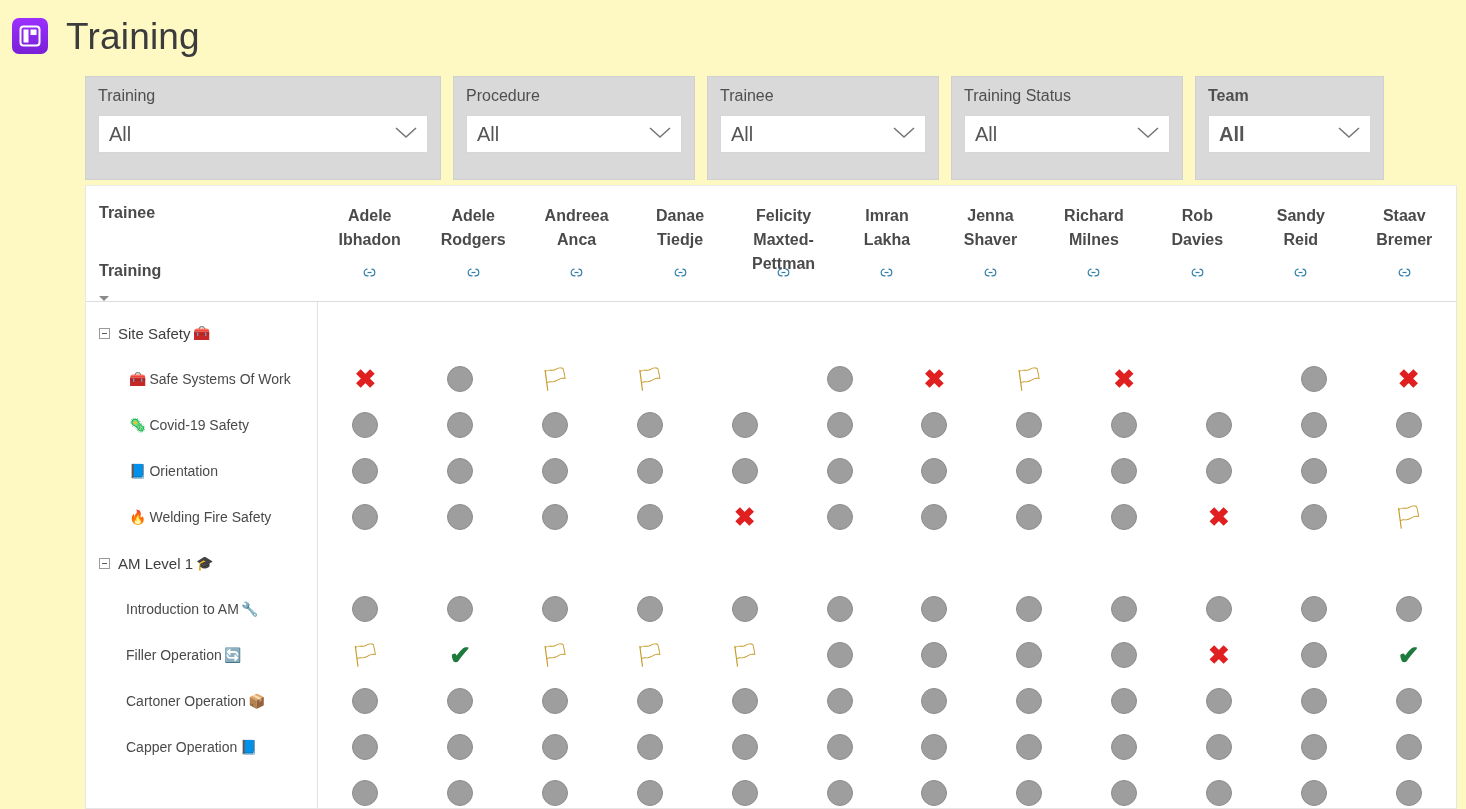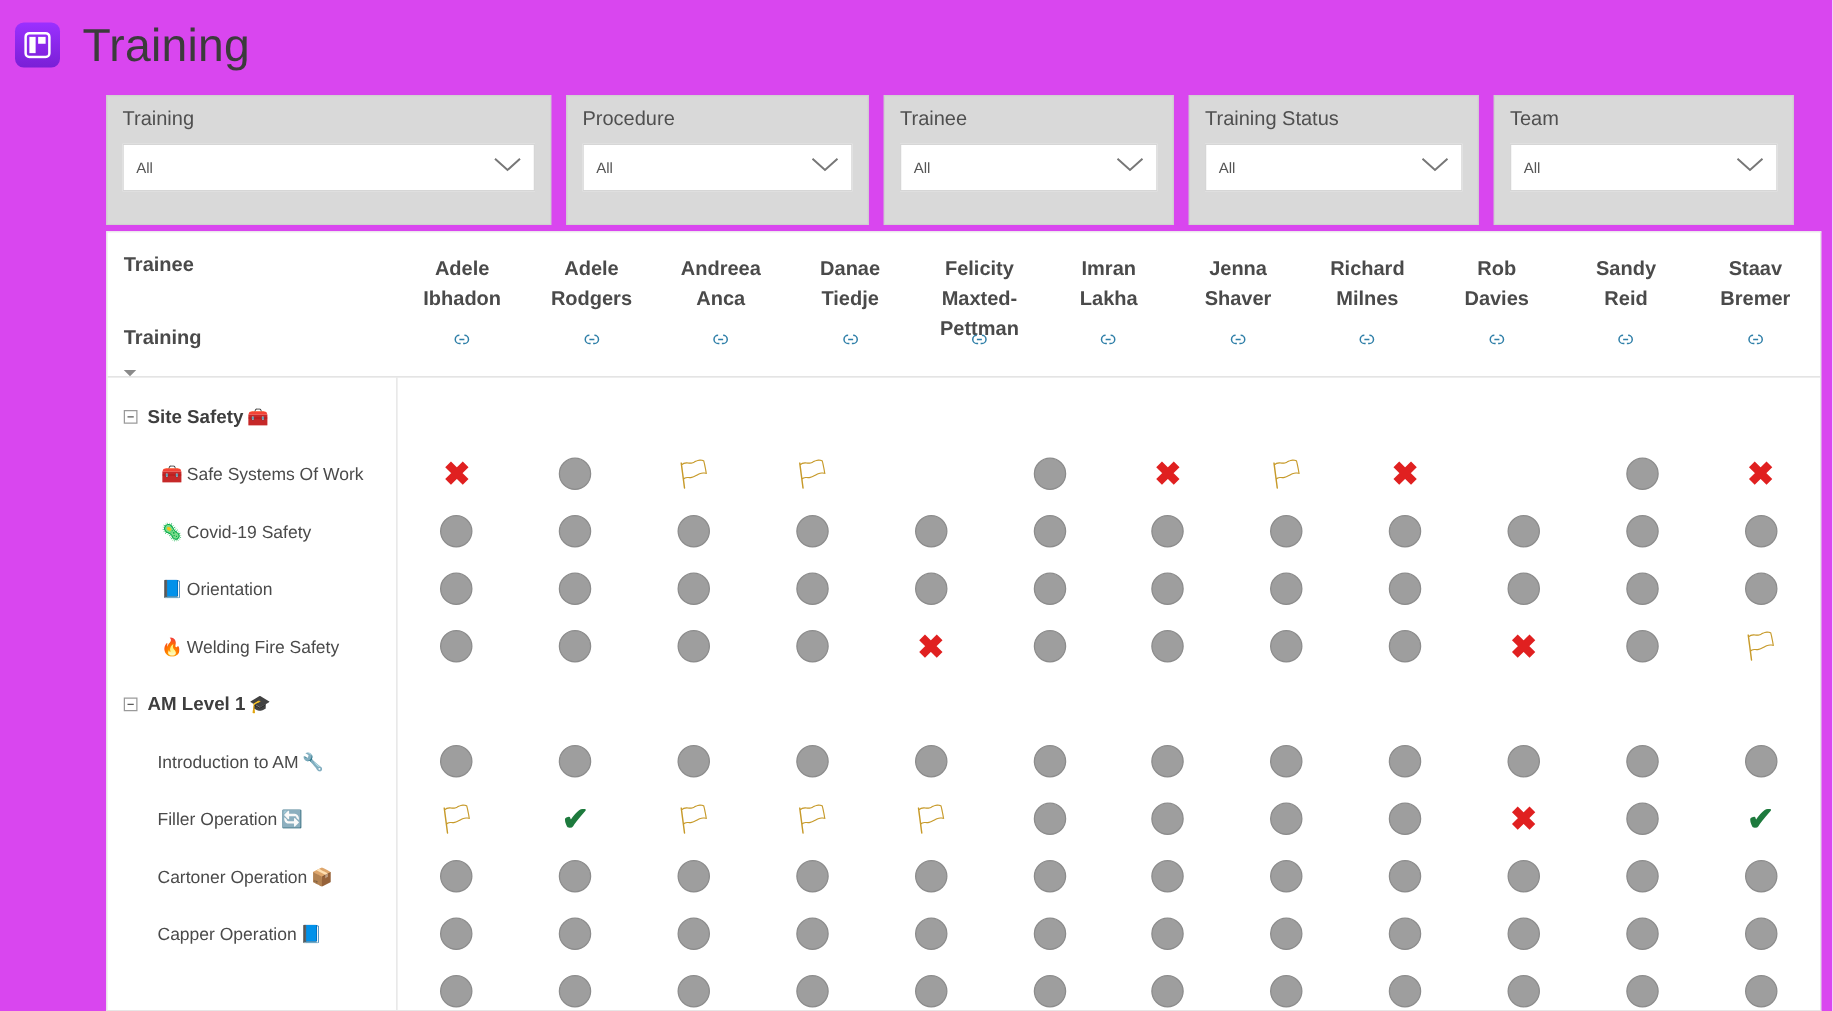--- a/index.html
+++ b/index.html
@@ -6,21 +6,21 @@
   html, body {
     margin: 0; padding: 0;
     width: 1466px; height: 809px;
     background: #ffffff;
     font-family: "Liberation Sans", sans-serif;
     overflow: hidden;
   }
   #app {
     position: relative;
     width: 1466px; height: 809px;
-    background: #d946ef;
+    background: #fef9c3;
   }
 
   
   .header {
     display: flex;
     align-items: center;
     padding: 10px 0 0 12px;
     height: 62px;
   }
   .app-icon {
@@ -52,37 +52,37 @@
   .slicer {
     background: #d9d9d9;
     border: 1px solid #d0d0d0;
     padding: 10px 12px 0 12px;
     position: relative;
   }
   .slicer.w1 { width: 356px; }
   .slicer.w2 { width: 242px; }
   .slicer.w3 { width: 232px; }
   .slicer.w4 { width: 232px; }
-  .slicer.w5 { width: 240px; }
+  .slicer.w5 { width: 189px; font-weight: bold; }
   .slicer-label {
     font-size: 16px;
     color: #4f4f4f;
     margin-bottom: 10px;
   }
   .slicer-select {
     height: 38px;
     background: #ffffff;
     border: 1px solid #d6d6d6;
     display: flex;
     align-items: center;
     padding: 0 10px;
     position: relative;
   }
   .slicer-value {
-    font-size: 12px;
+    font-size: 20px;
     color: #555;
   }
   .chev {
     position: absolute;
     right: 10px; top: 50%;
     transform: translateY(-50%);
   }
 
   
   .matrix {
@@ -170,21 +170,21 @@
     right: 0; height: 507px;
     padding-top: 8px;
   }
   .r {
     height: 46px;
     display: flex;
     align-items: center;
   }
   .r.group {
     font-size: 15px;
-    font-weight: bold;
+    font-weight: normal;
     color: #3e3e3e;
     padding-left: 13px;
   }
   .r.item {
     font-size: 14px;
     color: #4a4a4a;
     padding-left: 40px;
   }
   .expander {
     display: inline-block;

